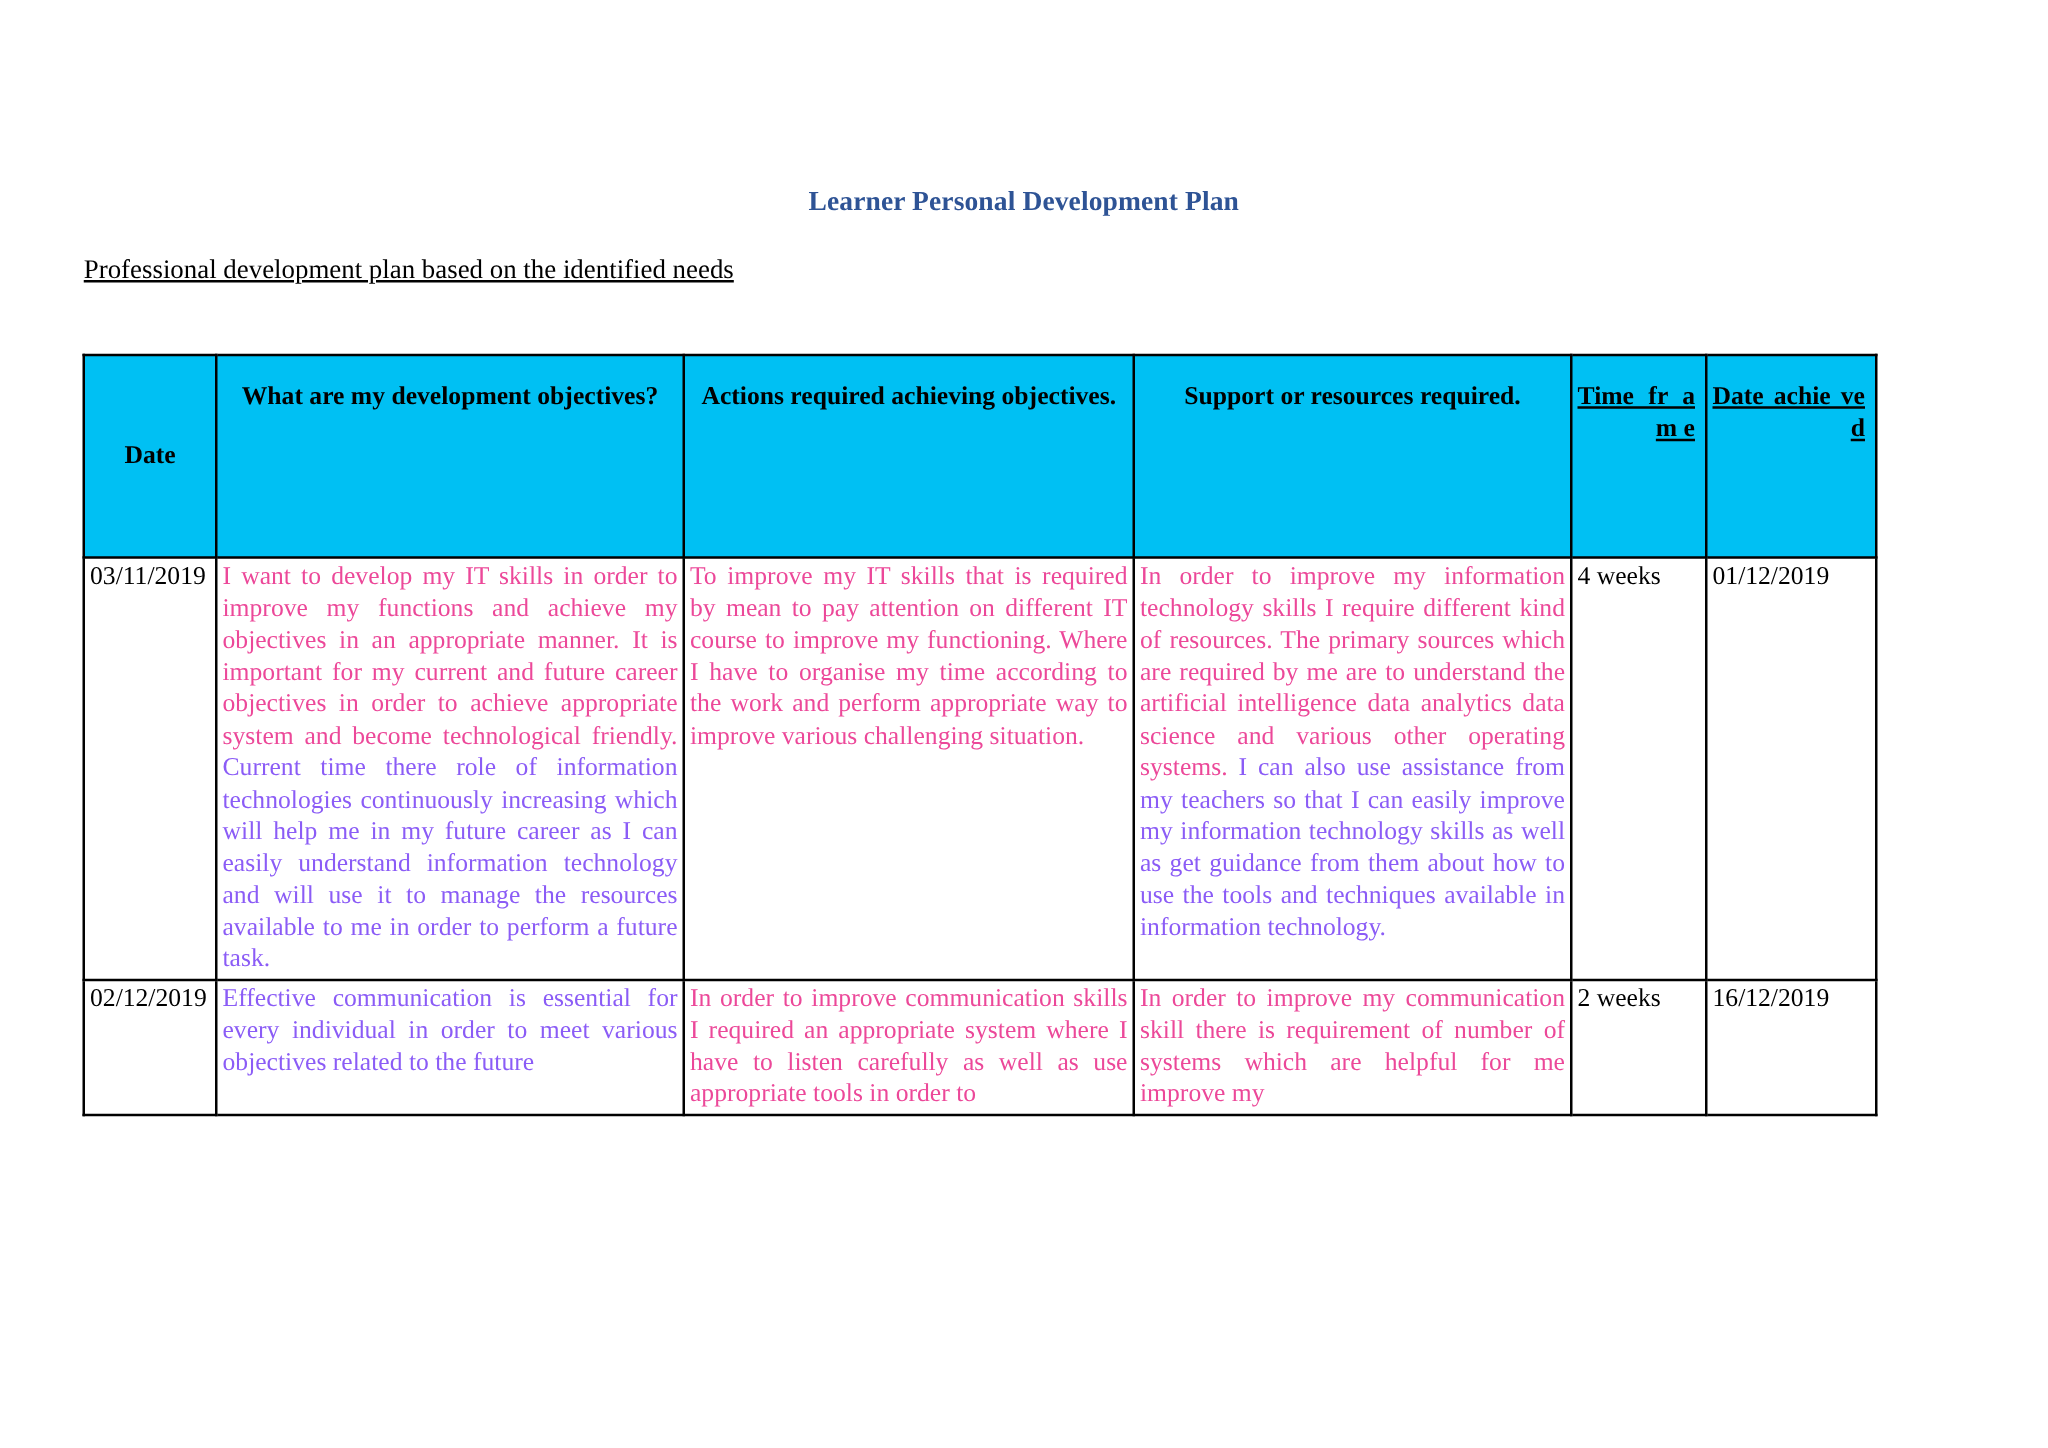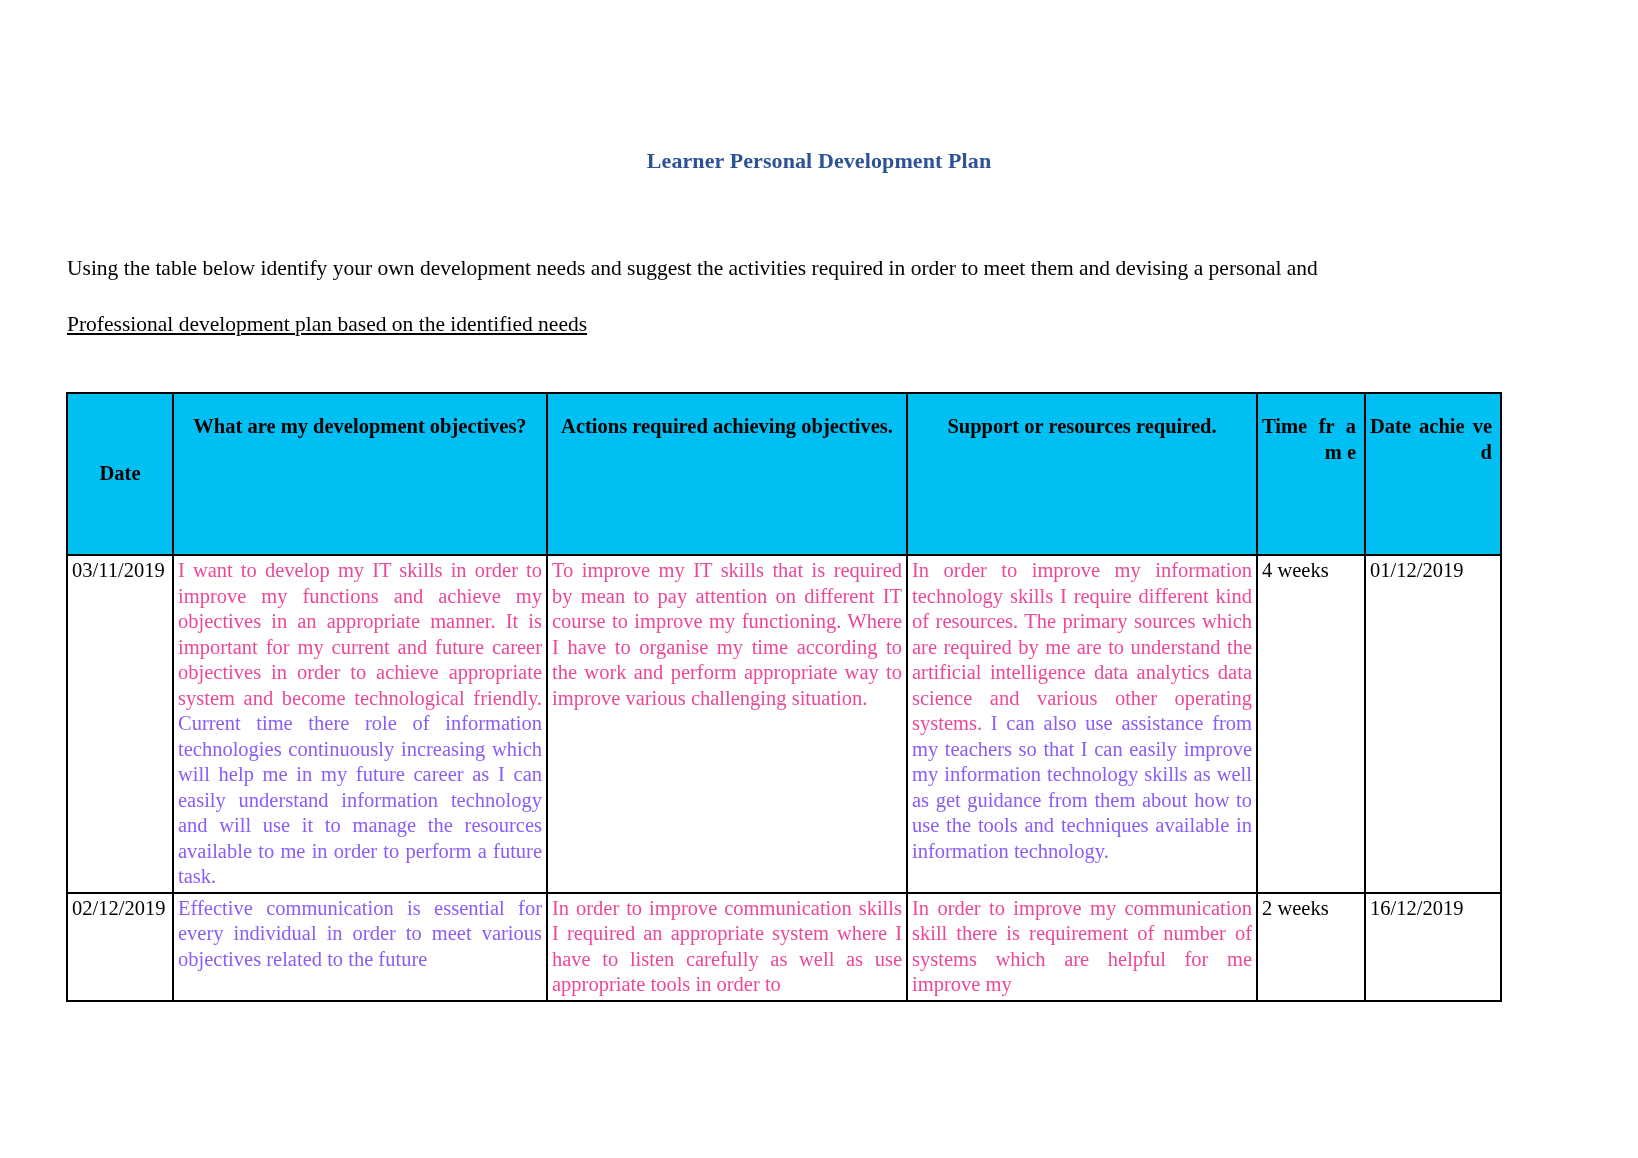--- a/index.html
+++ b/index.html
@@ -84,20 +84,21 @@
     text-align: justify;
     text-justify: inter-word;
     text-align-last: center;
   }
   table.pdp thead th.h-narrow {
     text-align: justify;
     text-justify: inter-word;
     text-align-last: right;
     padding-right: 8px;
     word-break: break-all;
+    text-decoration: underline;
   }
   
   col.c-date   { width: 106px; }
   col.c-obj    { width: 374px; }
   col.c-act    { width: 360px; }
   col.c-sup    { width: 350px; }
   col.c-time   { width: 108px; }
   col.c-ach    { width: 136px; }
 
   td.cell-date,
@@ -112,21 +113,20 @@
   .red { color: #8b5cf6; }
   .blk { color: #ec4899; }
 </style>
 </head>
 <body>
 
 <div class="page">
 
   <h1 class="doc-title">Learner Personal Development Plan</h1>
 
-  <p class="intro first">Using the table below identify your own development needs and suggest the activities required in order to meet them and devising a personal and</p>
 
   <p class="intro second">Professional development plan based on the identified needs</p>
 
   <div class="table-wrap">
     <table class="pdp">
       <colgroup>
         <col class="c-date">
           <col class="c-obj">
           <col class="c-act">
         <col class="c-sup">

